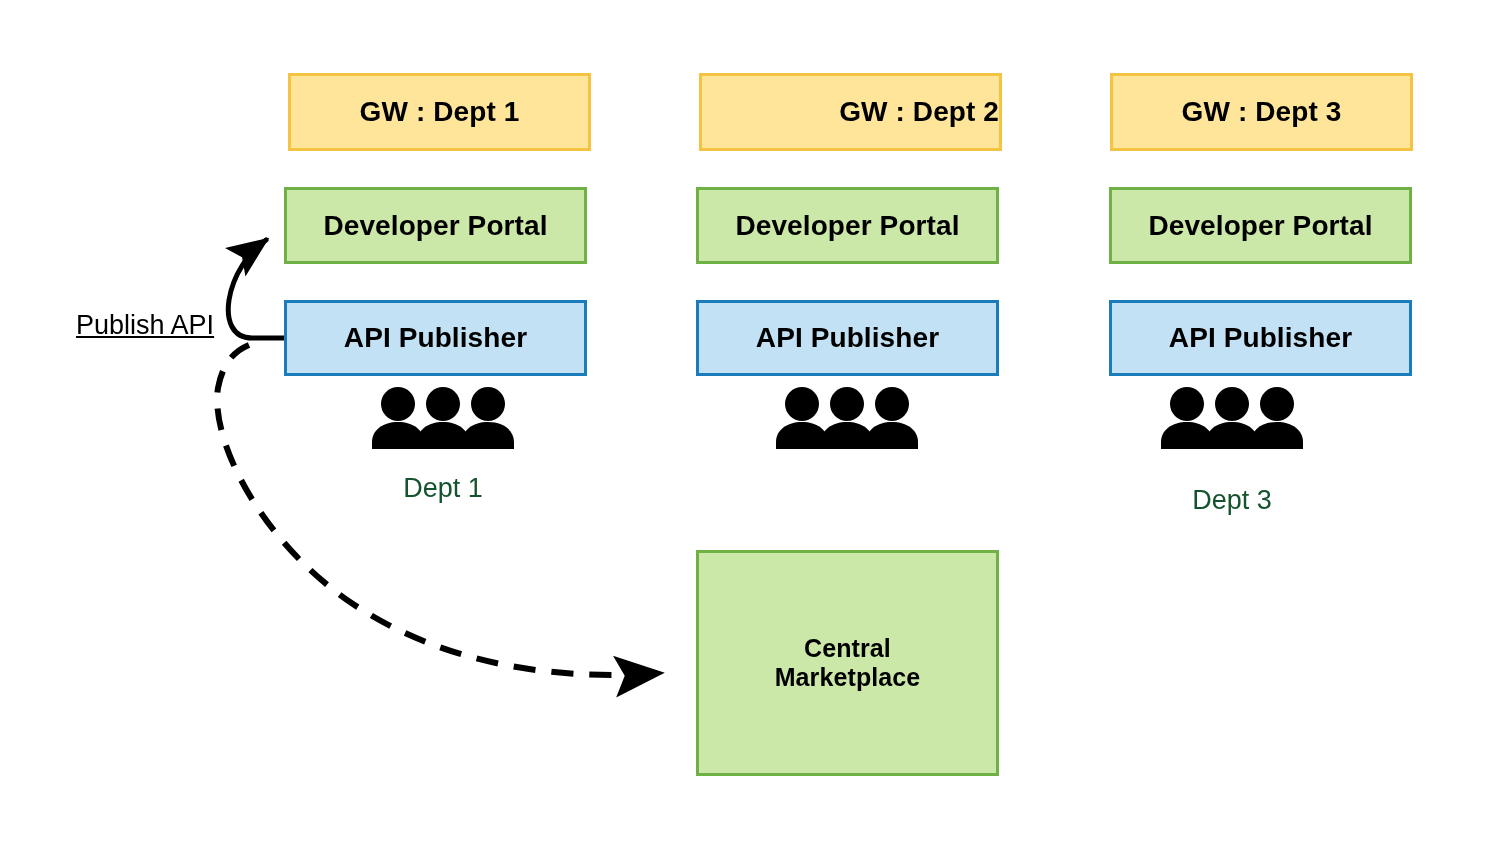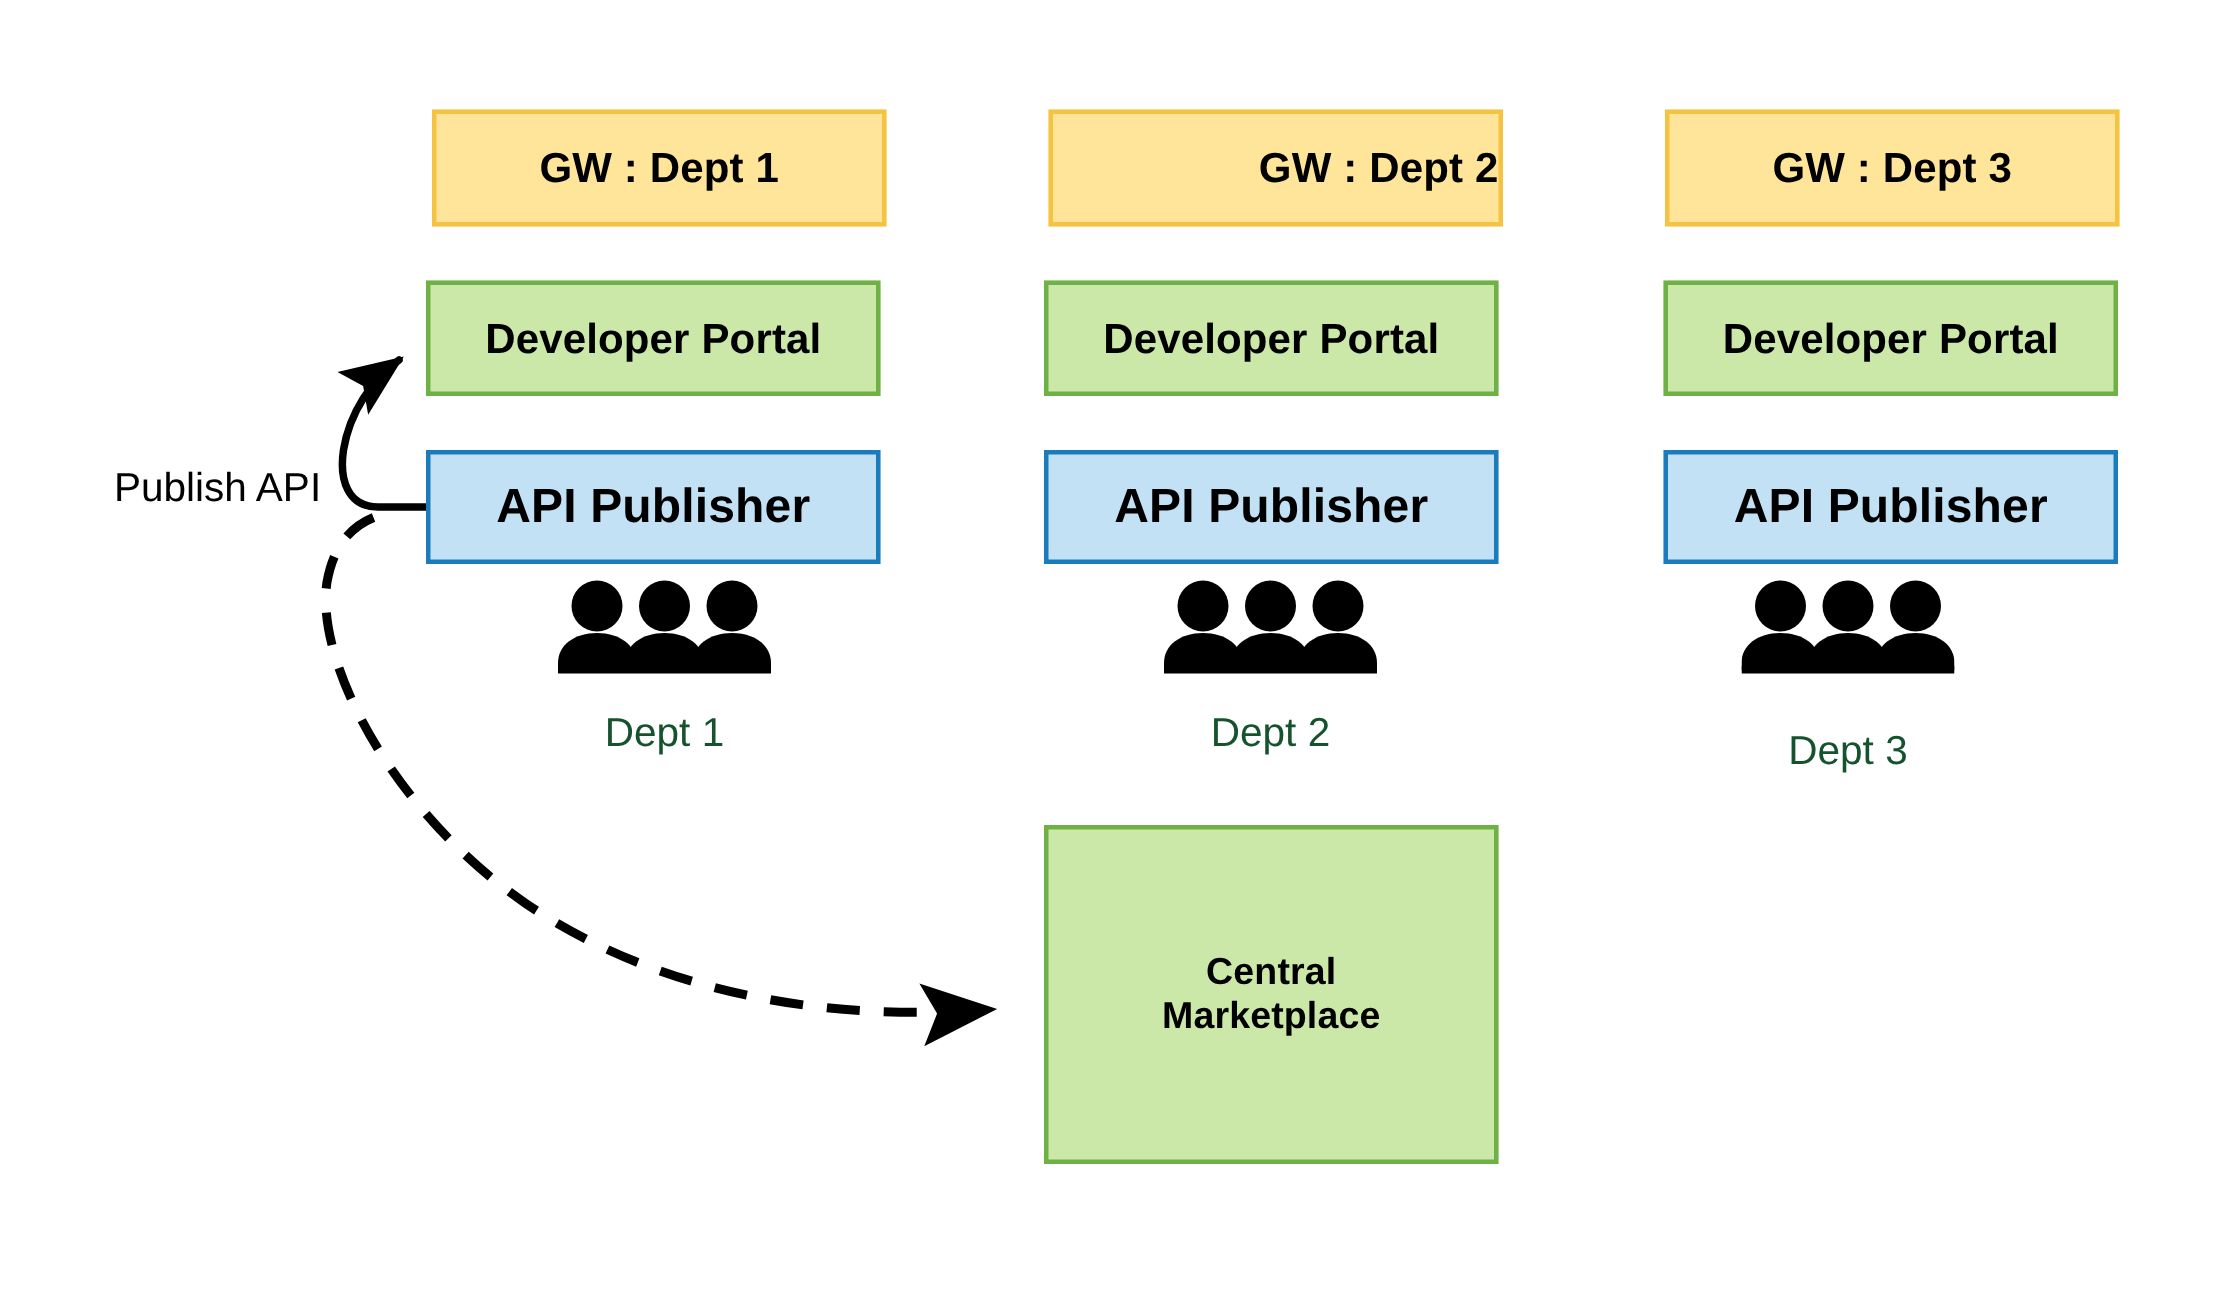--- a/index.html
+++ b/index.html
@@ -37,21 +37,21 @@
   }
   .node-portal {
     background: #cce8a8;
     border: 3px solid #6fb145;
     font-size: 28px;
     text-align: center;
   }
   .node-publisher {
     background: #c3e1f5;
     border: 3px solid #1a7cba;
-    font-size: 32px;
+    font-size: 28px;
   }
   .node-market {
     background: #cce8a8;
     border: 3px solid #6fb145;
     font-size: 25px;
   }
   .dept-label {
     position: absolute;
     text-align: center;
     font-size: 27px;
@@ -61,20 +61,21 @@
   }
   .people-icon {
     position: absolute;
   }
   .edge-label {
     position: absolute;
     font-size: 27px;
     color: #000000;
     font-weight: normal;
     white-space: nowrap;
+    text-decoration: underline;
   }
   svg.overlay {
     position: absolute;
     left: 0;
     top: 0;
     width: 1485px;
     height: 863px;
     pointer-events: none;
   }
 </style>
@@ -143,23 +144,20 @@
       <circle cx="26" cy="18" r="17" fill="#000000"></circle>
       <circle cx="71" cy="18" r="17" fill="#000000"></circle>
       <circle cx="116" cy="18" r="17" fill="#000000"></circle>
       <path d="M0,61 L0,56 C0,44 11,36 26,36 C41,36 52,44 52,56 L52,61 Z" fill="#000000"></path>
       <path d="M45,61 L45,56 C45,44 56,36 71,36 C86,36 97,44 97,56 L97,61 Z" fill="#000000"></path>
       <path d="M90,61 L90,56 C90,44 101,36 116,36 C131,36 142,44 142,56 L142,61 Z" fill="#000000"></path>
       <rect x="0" y="58" width="142" height="5" fill="#000000"></rect>
     </svg>
   </div>
 
-  <div class="dept-label" style="left:736px; top:473px; width:222px;">
-    <span>Dept 2</span>
-  </div>
 
   <div class="node node-gw" style="left:1110px; top:73px; width:303px; height:78px;">
     <span>GW : Dept 3</span>
   </div>
 
   <div class="node node-portal" style="left:1109px; top:187px; width:303px; height:77px;">
     <span>Developer Portal</span>
   </div>
 
   <div class="node node-publisher" style="left:1109px; top:300px; width:303px; height:76px;">

